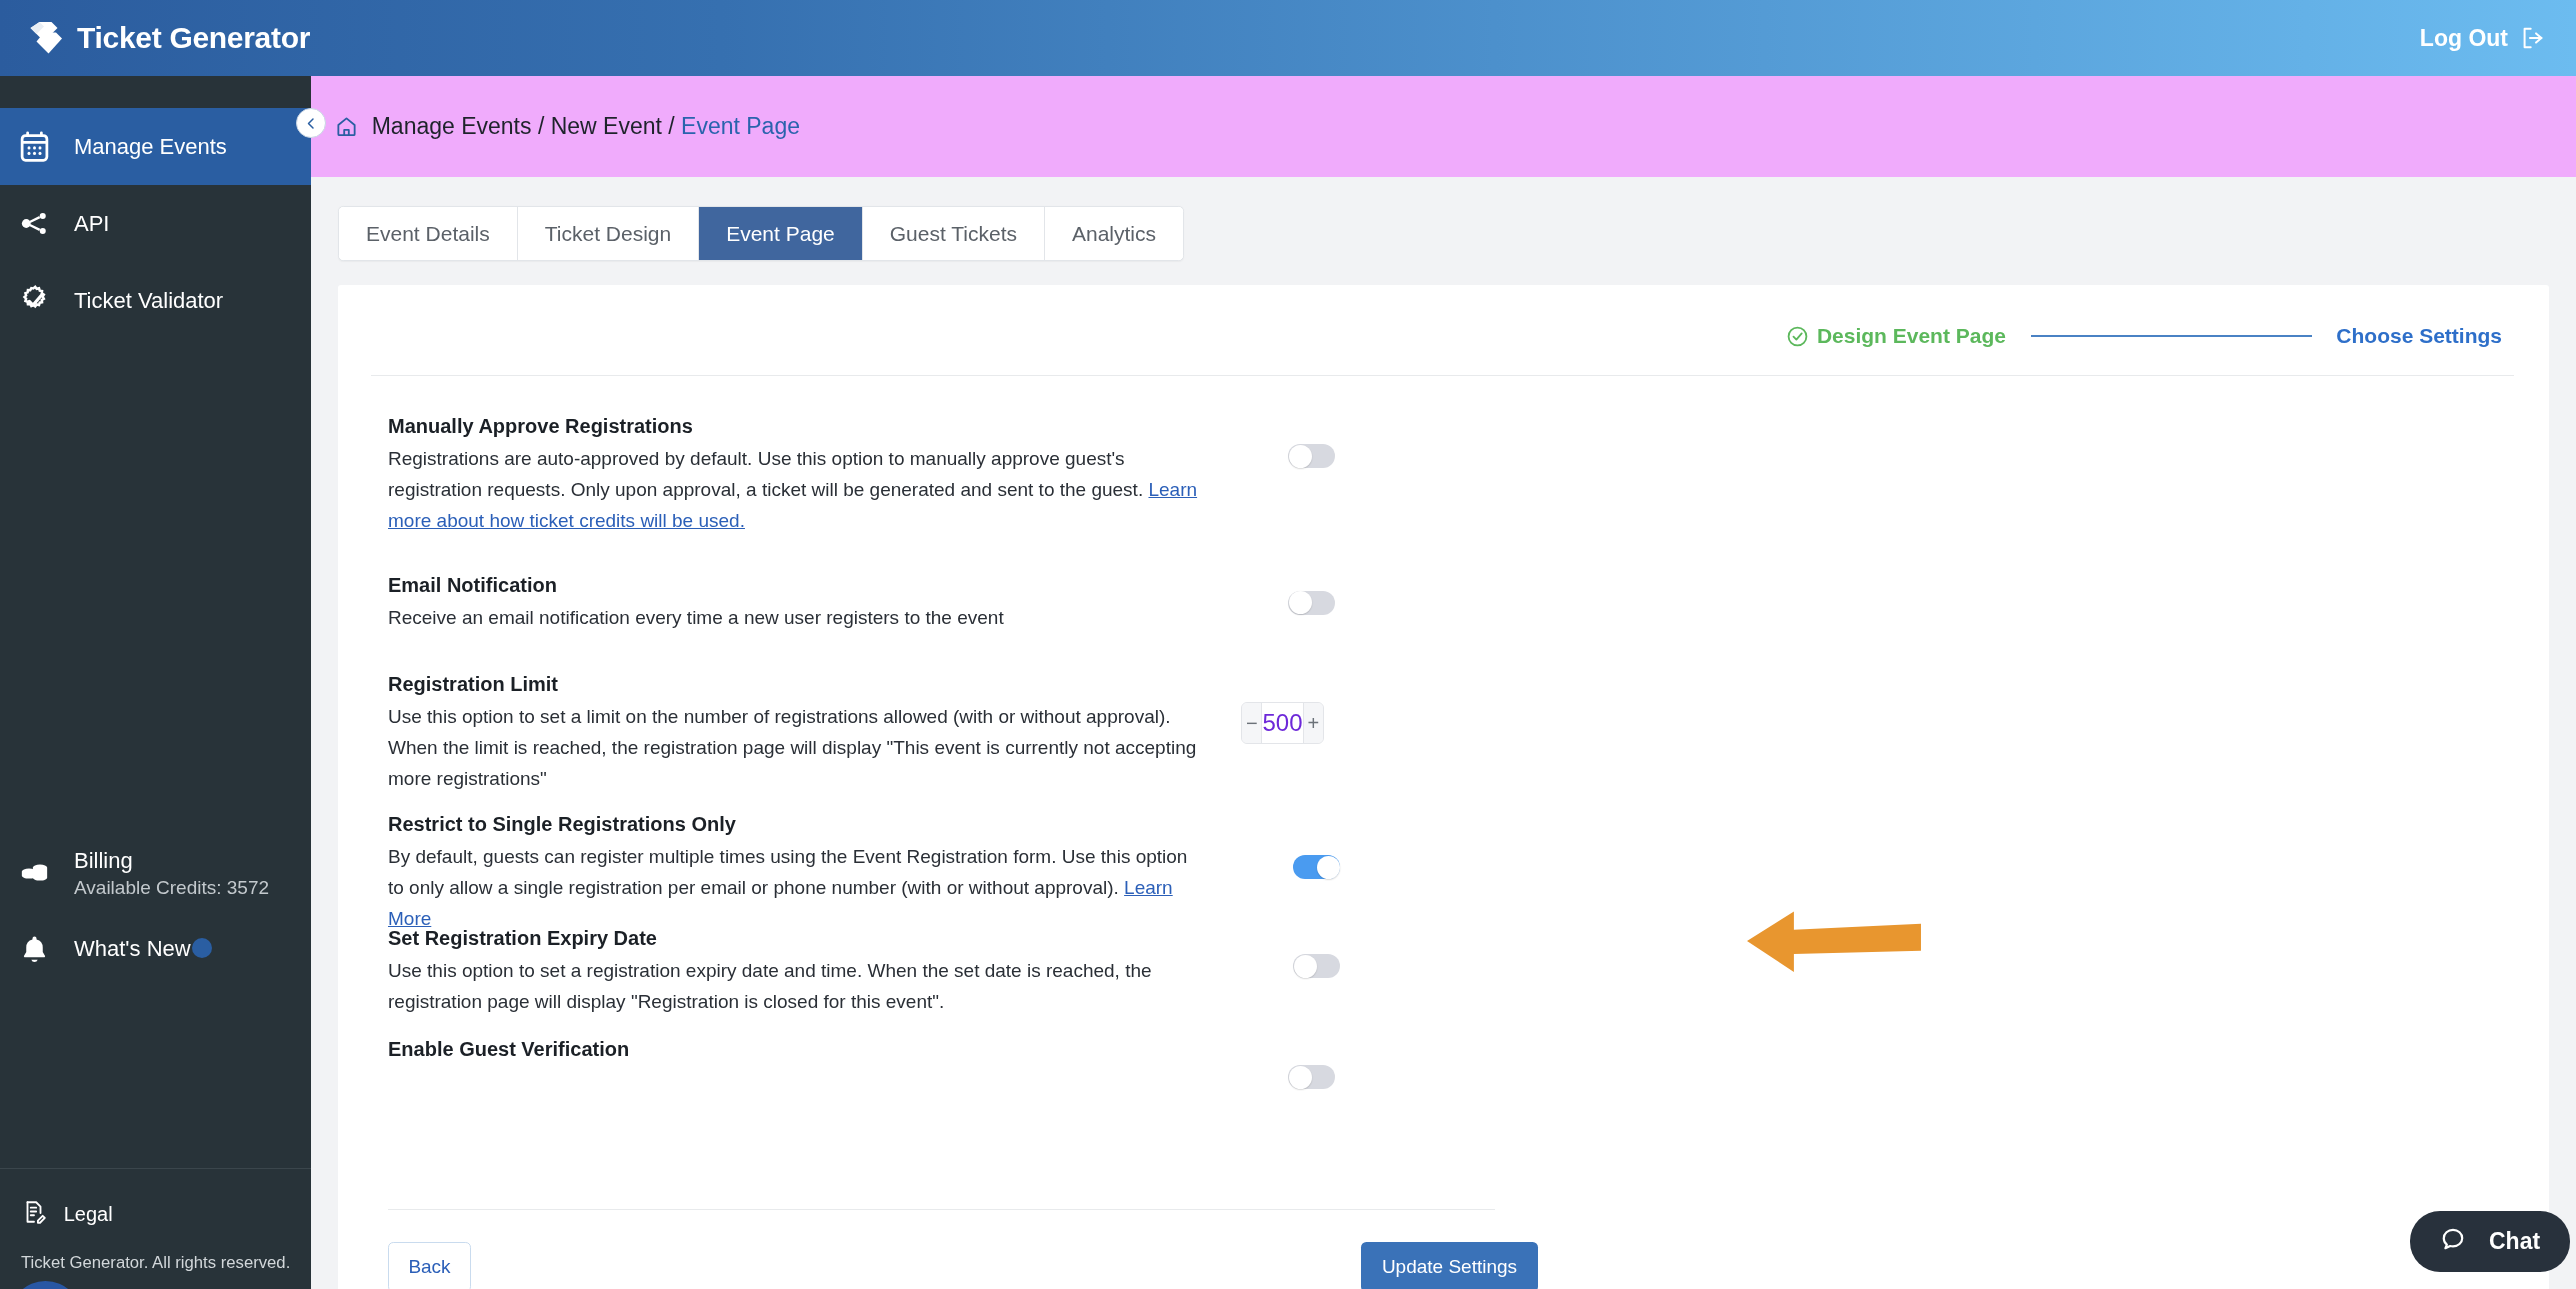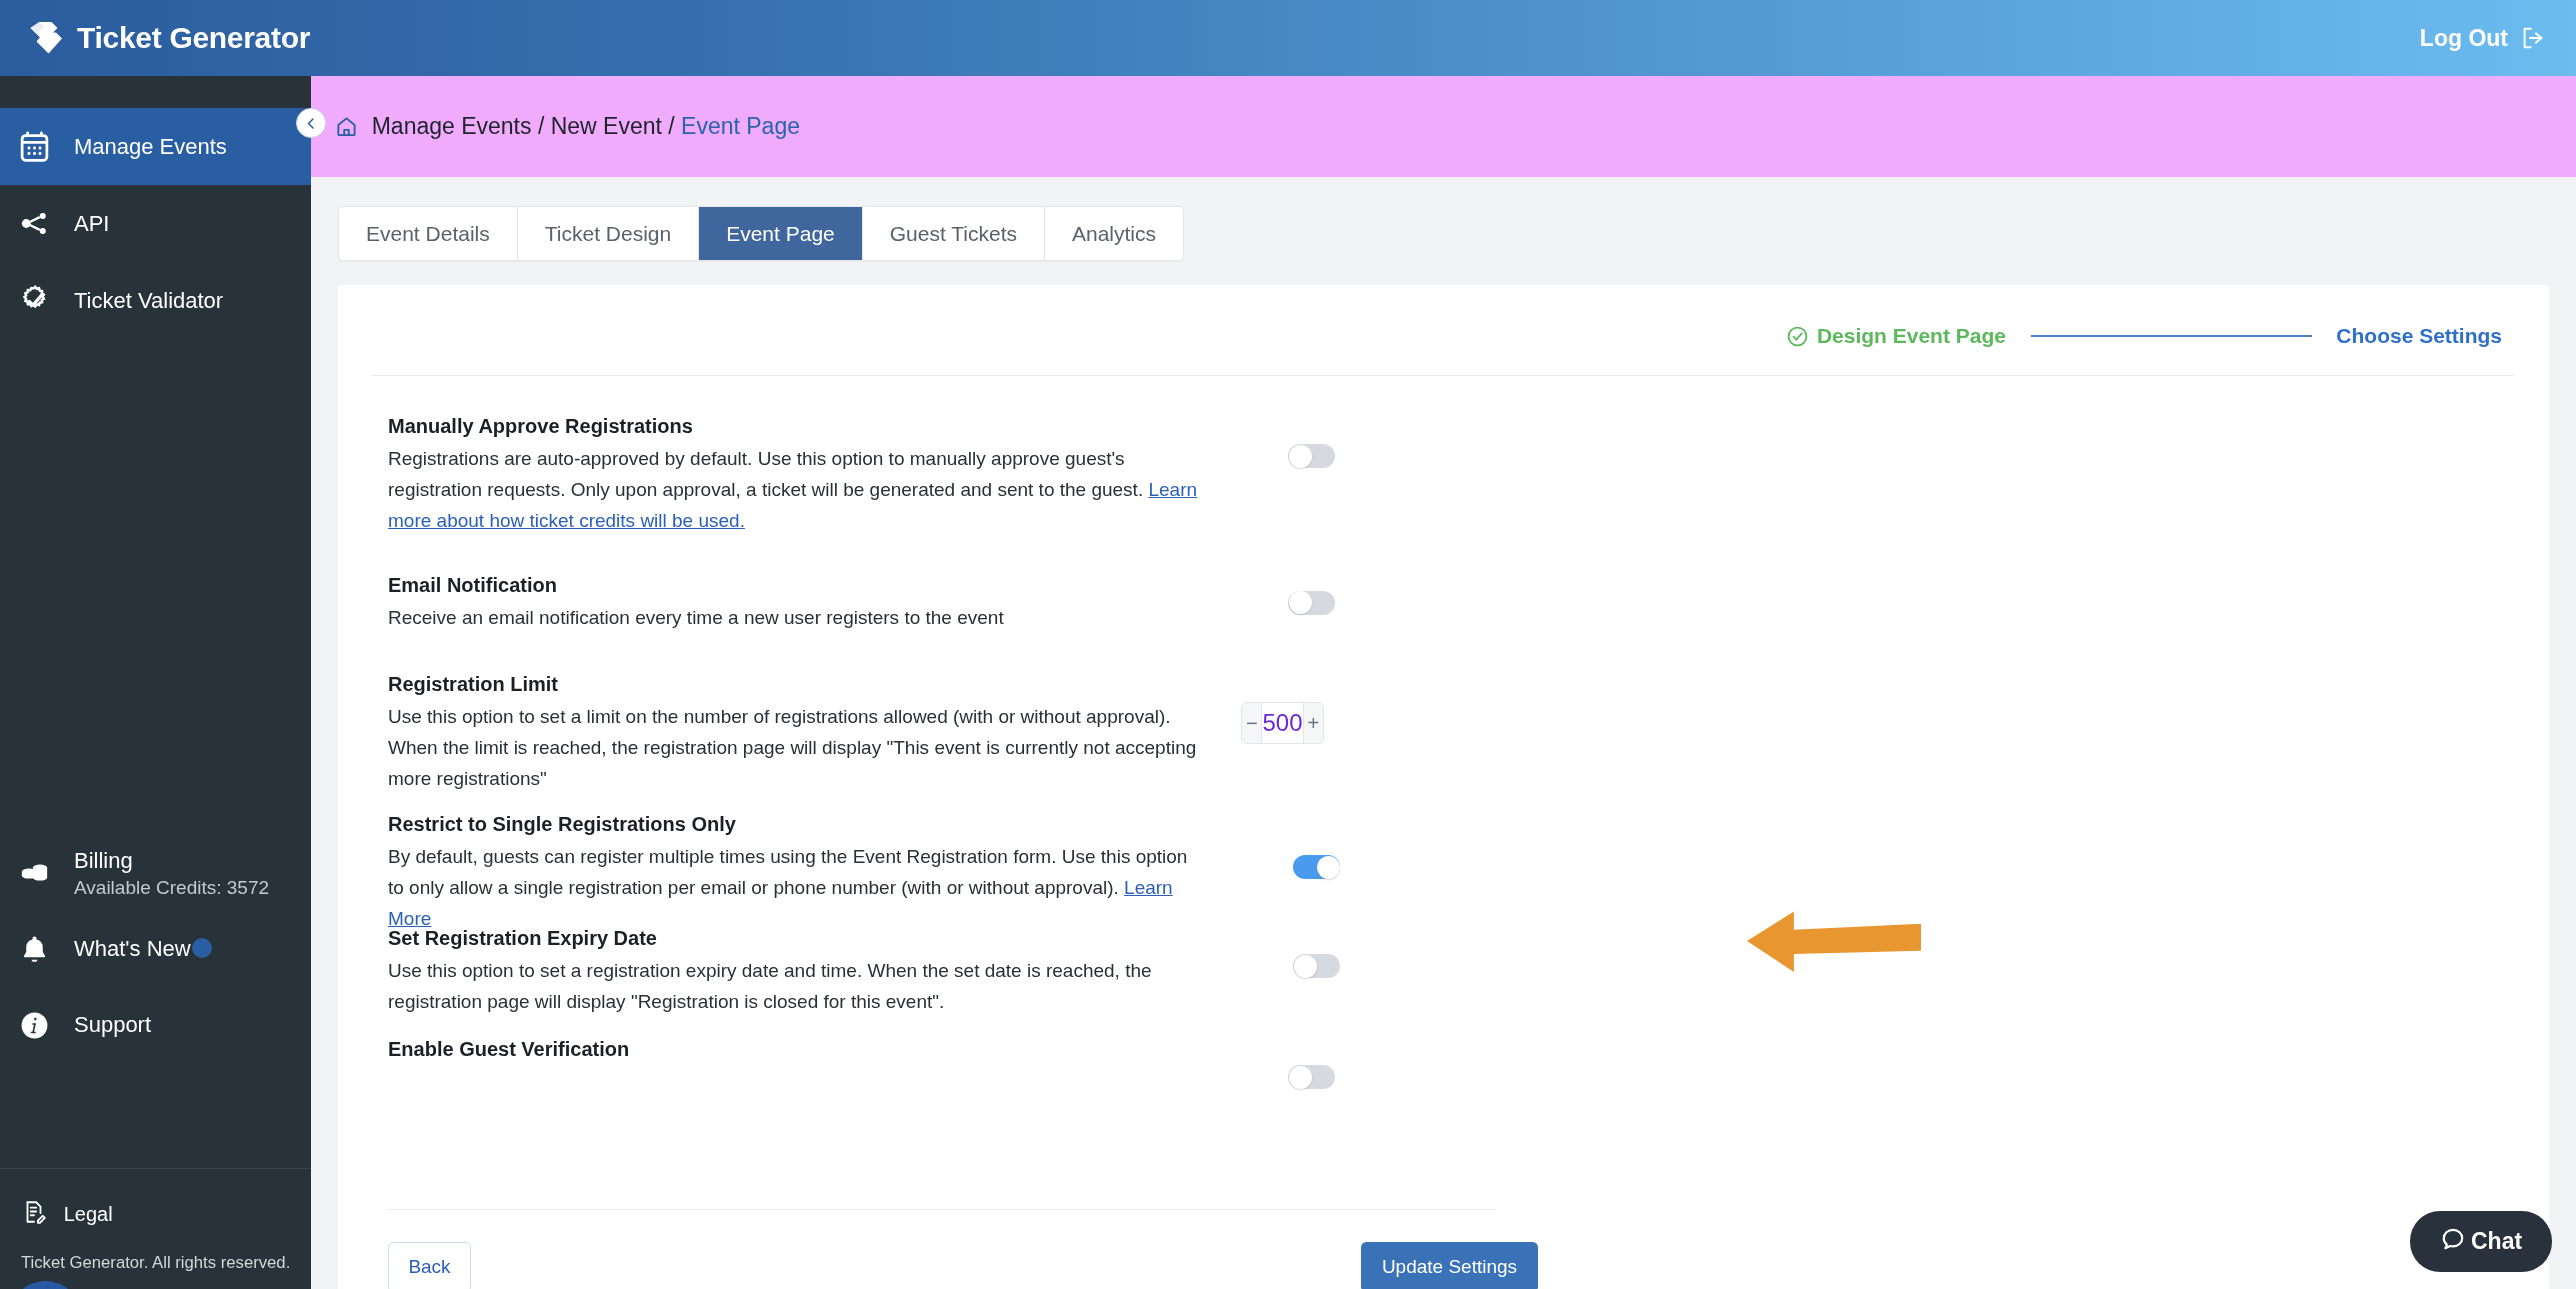--- a/index.html
+++ b/index.html
@@ -167,21 +167,21 @@
     position:absolute; left:1023px; top:957px; width:177px; height:50px;
     border-radius:5.3px; background:#3a72b8; color:#ffffff;
     display:flex; align-items:center; justify-content:center;
     font-size:19px; cursor:pointer;
   }
 
   
   .chat {
     position:absolute; left:2410px; top:1211px;
     height:61px; padding:0 30px; border-radius:30px; background:#28313c;
-    display:flex; align-items:center; gap:5px; cursor:pointer; z-index:60;
+    display:flex; align-items:center; gap:23px; cursor:pointer; z-index:60;
   }
   .chat svg { width:26px; height:26px; }
   .chat span { color:#ffffff; font-size:23px; font-weight:700; }
 </style>
 </head>
 <body>
 
 <div class="app">
 
   <div class="topbar">
@@ -271,29 +271,20 @@
       <div class="sb-item">
         <span class="sb-ico">
           <svg viewBox="0 0 24 24" fill="#ffffff" xmlns="http://www.w3.org/2000/svg">
             <path d="M12 2.6a1.5 1.5 0 0 1 1.5 1.5v.6a6 6 0 0 1 4.5 5.8v3.4l1.6 2.6a.8.8 0 0 1-.7 1.2H5.1a.8.8 0 0 1-.7-1.2L6 13.9v-3.4a6 6 0 0 1 4.5-5.8v-.6A1.5 1.5 0 0 1 12 2.6z"></path>
             <path d="M9.7 19.4a2.4 2.4 0 0 0 4.6 0z"></path>
           </svg>
         </span>
         <span class="sb-label"><span>What's New</span><span class="whatsnew-dot"></span></span>
       </div>
 
-      <div class="sb-item">
-        <span class="sb-ico">
-          <svg viewBox="0 0 24 24" xmlns="http://www.w3.org/2000/svg">
-            <circle cx="12" cy="12" r="9.4" fill="#ffffff"></circle>
-            <path d="M12.6 8.2c.5 0 .9-.4.9-.95s-.4-.95-.9-.95-.9.4-.9.95.4.95.9.95zM10.5 10.4h2.6l-1.4 6.2h1.2v1h-3.5v-1h1.1l1.1-5.2h-1.1z" fill="#283339"></path>
-          </svg>
-        </span>
-        <span class="sb-label">Support</span>
-      </div>
 
     </div>
 
     <div class="sb-divider"></div>
 
     <div class="sb-legal">
       <span>
         <svg viewBox="0 0 24 24" fill="none" stroke="#ffffff" stroke-width="1.7" stroke-linecap="round" stroke-linejoin="round" xmlns="http://www.w3.org/2000/svg">
           <path d="M6 3h8l4 4v6"></path>
           <path d="M6 3v18h6"></path>

